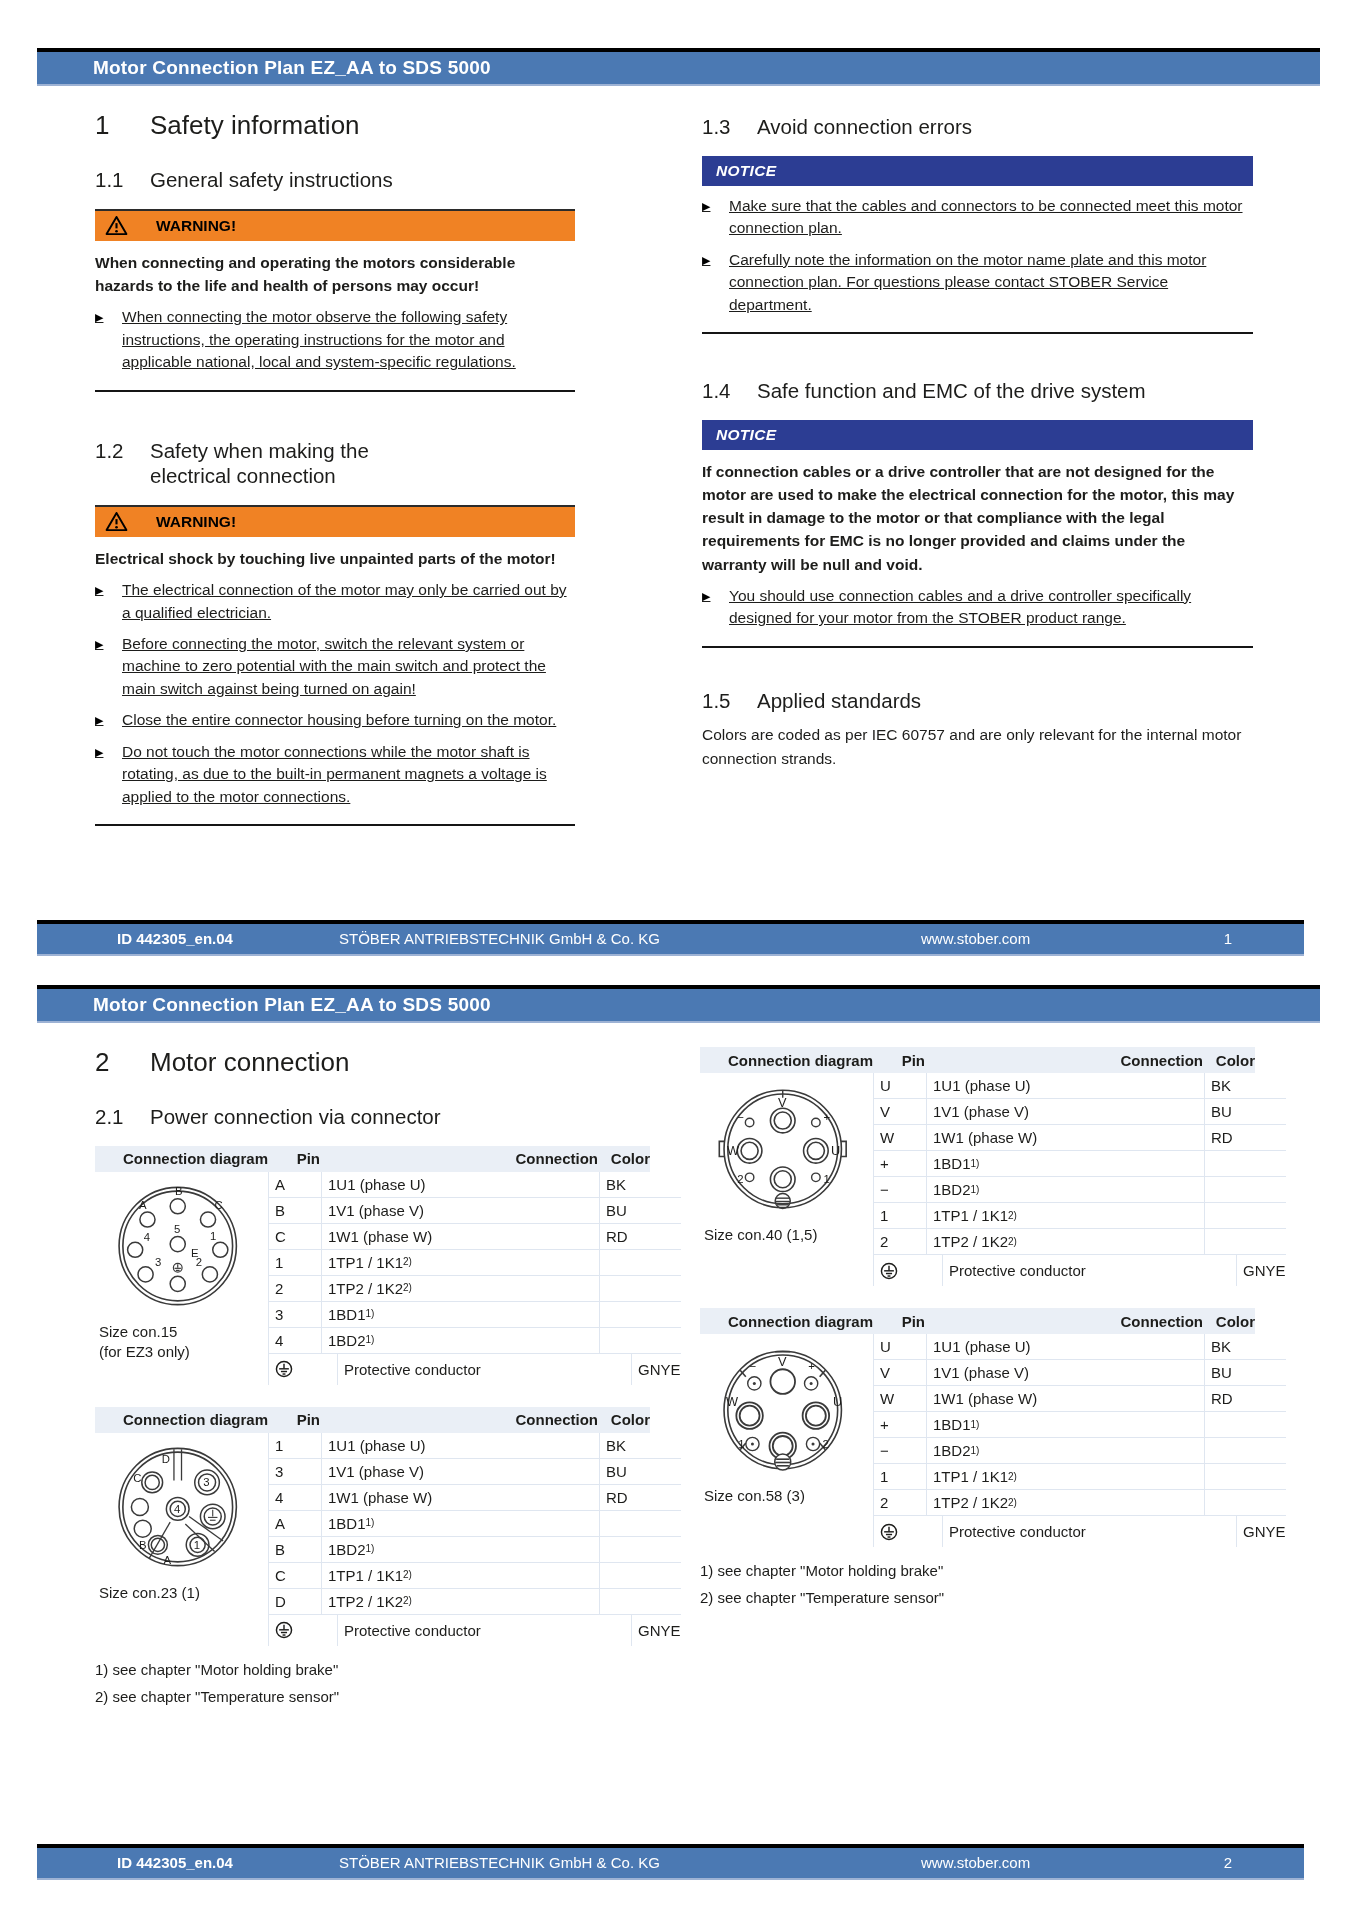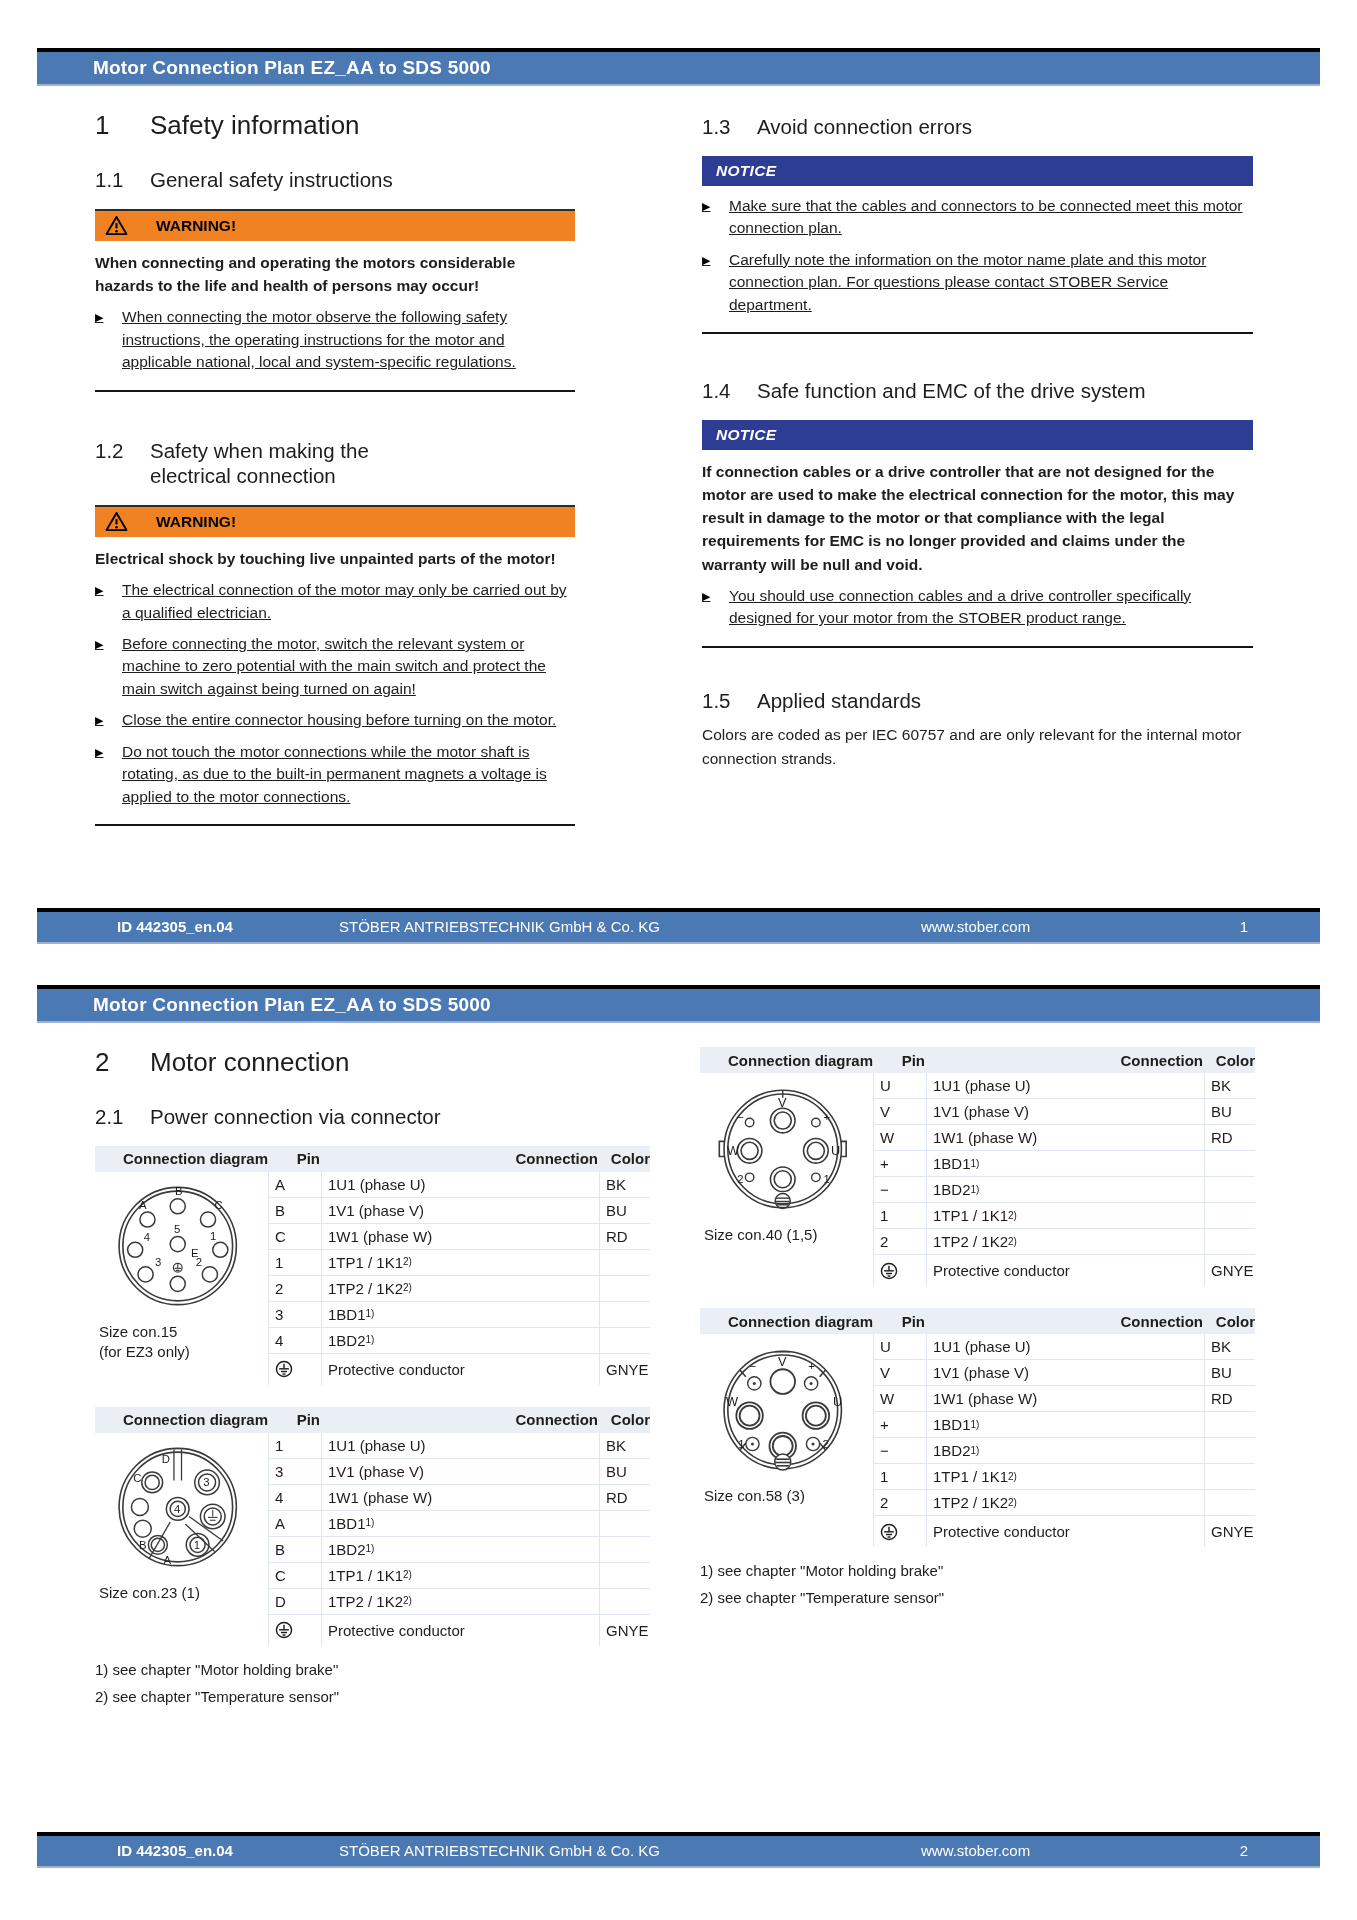--- a/index.html
+++ b/index.html
@@ -8,21 +8,21 @@
 
   .page{position:absolute;left:37px;width:1283px;}
   #page-1{top:48px;height:890px;}
   #page-2{top:985px;height:900px;}
 
   
   .bluebar{position:relative;background:#4b79b3;height:32px;
            border-top:4px solid #000000;border-bottom:2px solid #9db2d4;}
   .bluebar .bar-title{position:absolute;left:56px;top:0;line-height:32px;
            color:#fff;font-weight:bold;font-size:19px;letter-spacing:.2px;}
-  .footerbar{position:absolute;left:0;right:0;}
+  .footerbar{position:absolute;left:0;right:16px;margin-top:12px;}
   .footerbar .f-id{position:absolute;left:80px;top:0;line-height:30px;color:#fff;font-weight:bold;font-size:15px;}
   .footerbar .f-company{position:absolute;left:302px;top:0;line-height:30px;color:#fff;font-size:15px;}
   .footerbar .f-web{position:absolute;left:884px;top:0;line-height:30px;color:#fff;font-size:15px;}
   .footerbar .f-page{position:absolute;right:72px;top:0;line-height:30px;color:#fff;font-size:15px;}
   .footerbar.bluebar{height:30px;}
 
   
   .col{position:absolute;top:34px;}
   #p1-left{left:58px;width:480px;}
   #p1-right{left:665px;width:551px;}
@@ -51,21 +51,21 @@
   .ptable{width:100%;margin-top:16px;font-size:15px;}
   .thead{display:grid;grid-template-columns:173px 52px 278px 1fr;background:#eaeff6;
          height:26px;align-items:center;font-weight:bold;text-align:right;}
   .thead>div{padding-left:6px;}
   .tbody{display:flex;}
   .dcell{flex:0 0 173px;border-right:1px solid #dfe6f0;padding-top:4px;}
   .rows{flex:1;}
   .trow{display:grid;grid-template-columns:52px 278px 1fr;height:25px;align-items:center;
         border-top:1px solid #dfe6f0;}
   .trow:first-child{border-top:none;}
-  .trow.earth{height:31px;}
+  .trow.earth{height:31px;gap:16px;}
   .trow>div{padding-left:6px;}
   .c-conn{border-left:1px solid #dfe6f0;height:100%;display:flex;align-items:center;}
   .c-color{border-left:1px solid #dfe6f0;height:100%;display:flex;align-items:center;}
   sup{font-size:10px;line-height:0;}
   .size-label{font-size:15px;margin:6px 0 0 4px;line-height:1.35;}
   .footnotes{margin-top:10px;font-size:15px;line-height:1.8;}
 
   
   .dsvg{display:block;margin-left:2px;}
   .dsvg circle,.dsvg line,.dsvg path,.dsvg rect{vector-effect:non-scaling-stroke;}

